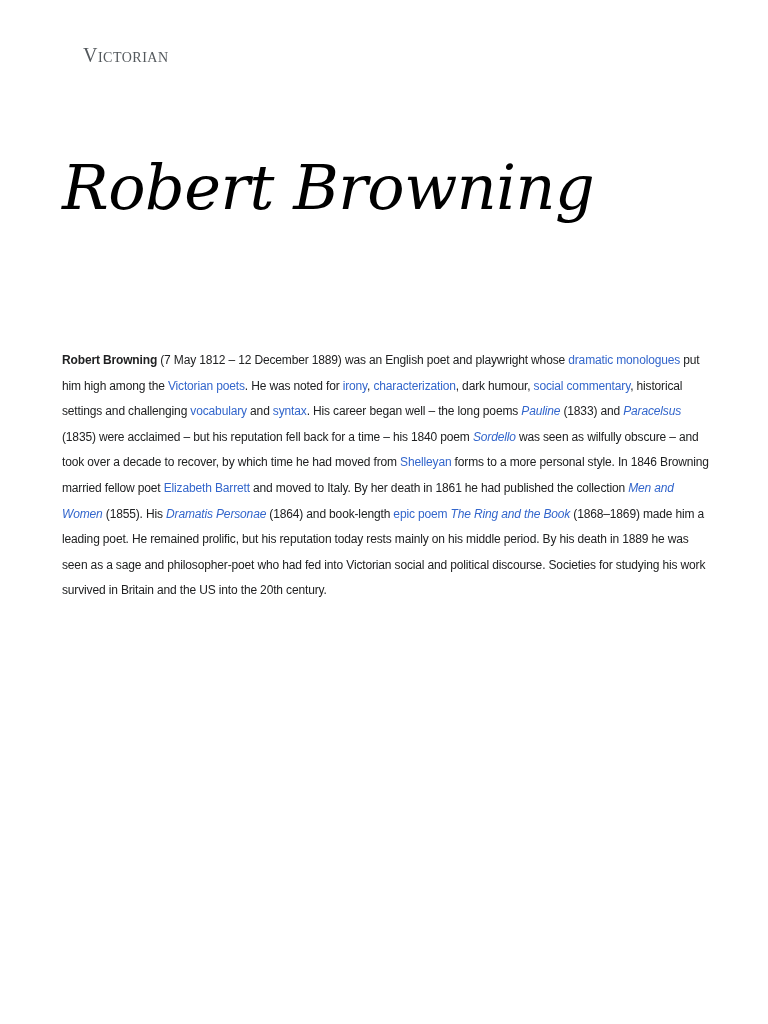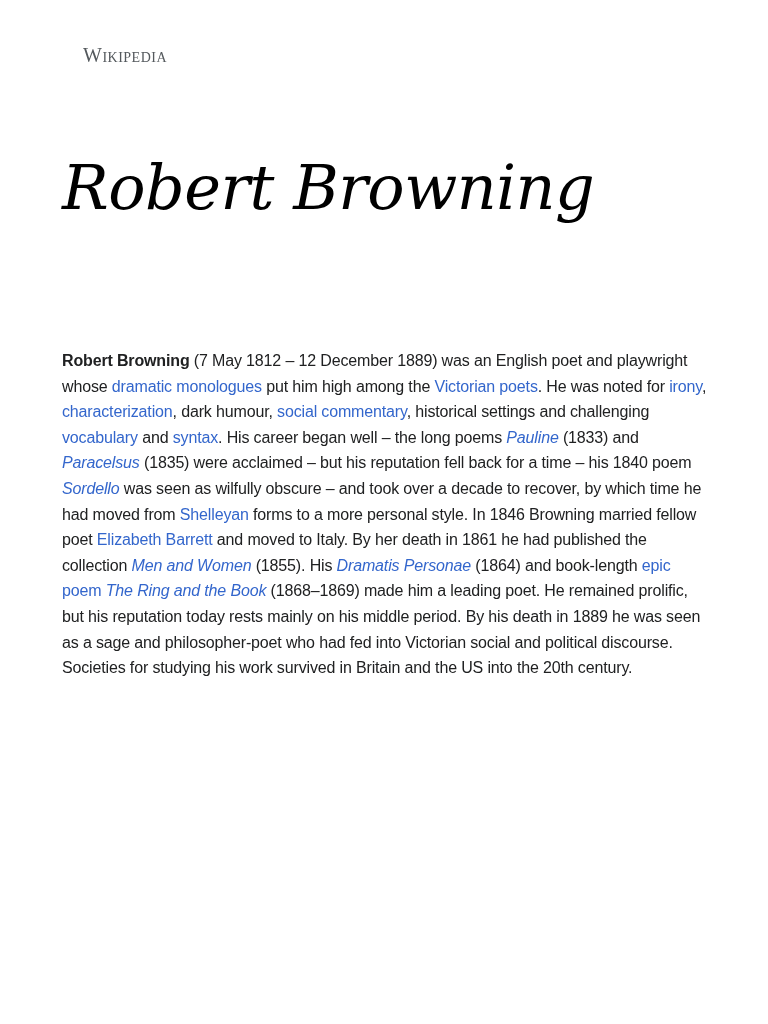--- a/index.html
+++ b/index.html
@@ -13,30 +13,30 @@
   .title {
     position: absolute; left: 62px; top: 146px; margin: 0;
     font-family: "DejaVu Serif", "Liberation Serif", serif;
     font-style: italic; font-weight: normal;
     font-size: 62px; line-height: 84px; color: #000000;
     letter-spacing: -0.5px;
   }
   .content {
     position: absolute; left: 62px; top: 348px; width: 650px;
     font-family: "Liberation Sans", "DejaVu Sans", sans-serif;
-    font-size: 16px; line-height: 25.6px; color: #202122;
+    font-size: 12px; line-height: 25.6px; color: #202122;
     letter-spacing: -0.15px;
   }
   .content p { margin: 0; }
   a { color: #3366cc; text-decoration: none; }
   b { font-weight: bold; }
   i { font-style: italic; }
 </style>
 </head>
 <body>
 
-<div class="logo">Wikipedia</div>
+<div class="logo">Victorian</div>
 
 <h1 class="title">Robert Browning</h1>
 
 <div class="content">
   <p><b>Robert Browning</b><span> (7 May 1812 – 12 December 1889) was an English poet and playwright whose </span><a href="#">dramatic monologues</a><span> put him high among the </span><a href="#">Victorian poets</a><span>. He was noted for </span><a href="#">irony</a><span>, </span><a href="#">characterization</a><span>, dark humour, </span><a href="#">social commentary</a><span>, historical settings and challenging </span><a href="#">vocabulary</a><span> and </span><a href="#">syntax</a><span>. His career began well – the long poems </span><i><a href="#">Pauline</a></i><span> (1833) and </span><i><a href="#">Paracelsus</a></i><span> (1835) were acclaimed – but his reputation fell back for a time – his 1840 poem </span><i><a href="#">Sordello</a></i><span> was seen as wilfully obscure – and took over a decade to recover, by which time he had moved from </span><a href="#">Shelleyan</a><span> forms to a more personal style. In 1846 Browning married fellow poet </span><a href="#">Elizabeth Barrett</a><span> and moved to Italy. By her death in 1861 he had published the collection </span><i><a href="#">Men and Women</a></i><span> (1855). His </span><i><a href="#">Dramatis Personae</a></i><span> (1864) and book-length </span><a href="#">epic poem</a><span> </span><i><a href="#">The Ring and the Book</a></i><span> (1868–1869) made him a leading poet. He remained prolific, but his reputation today rests mainly on his middle period. By his death in 1889 he was seen as a sage and philosopher-poet who had fed into Victorian social and political discourse. Societies for studying his work survived in Britain and the US into the 20th century.</span></p>
 </div>
 
 </body></html>

